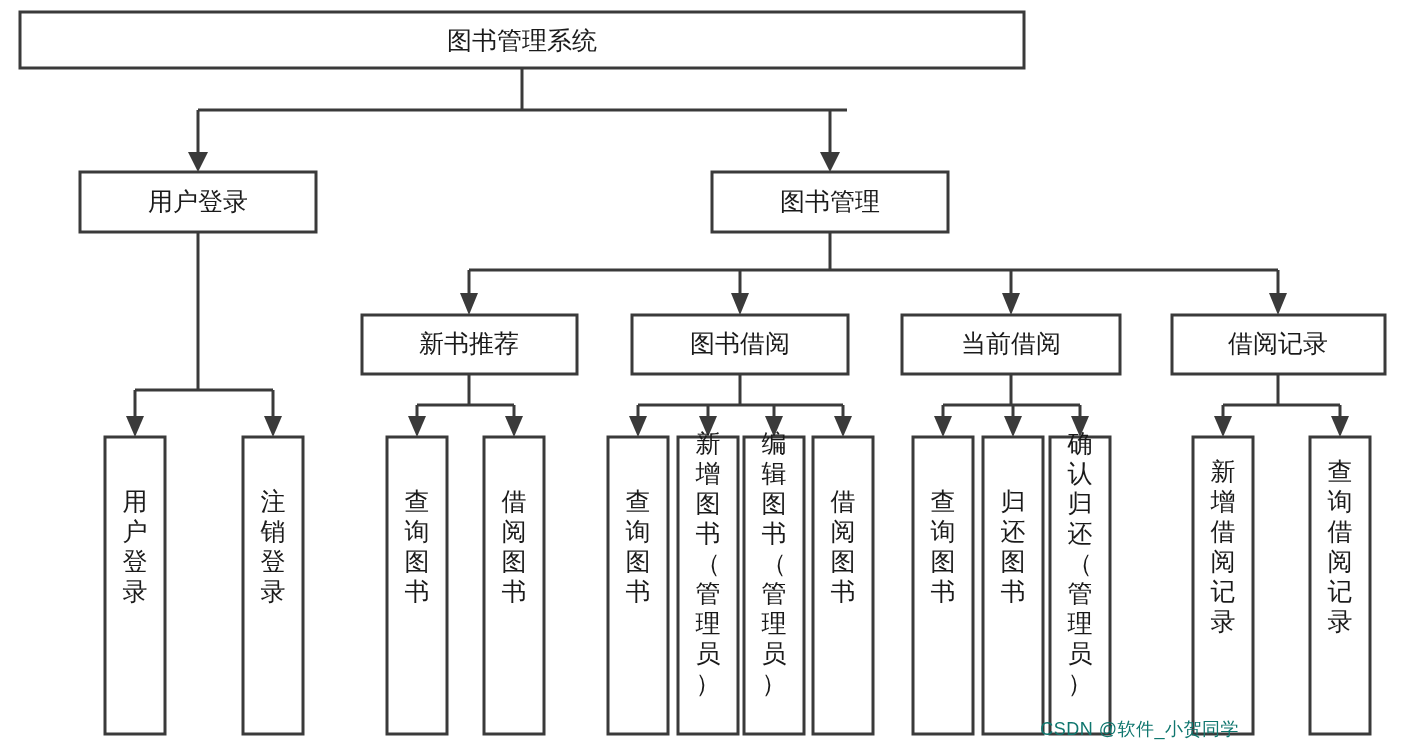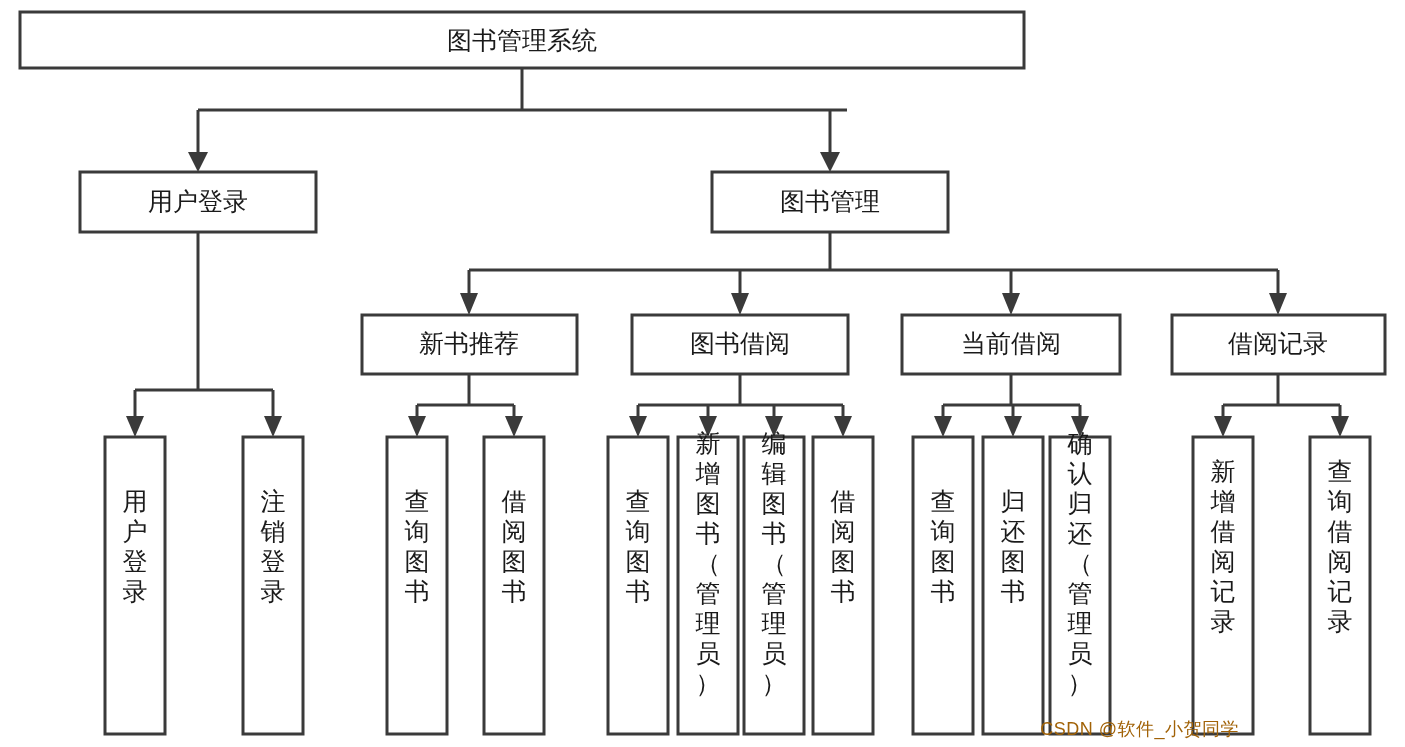--- a/index.html
+++ b/index.html
@@ -52,21 +52,21 @@
     font-size: 25px;
     fill: #1a1a1a;
     text-anchor: middle;
   }
   .watermark {
     position: absolute;
     right: 16px;
     bottom: 6px;
     font-family: "Liberation Sans", "DejaVu Sans", sans-serif;
     font-size: 18px;
-    color: #a16207;
+    color: #0f766e;
     white-space: nowrap;
     letter-spacing: 0.5px;
   }
 </style>
 </head>
 <body>
 
 <div id="diagram-root">
   <svg class="flow" viewBox="0 0 1405 747" xmlns="http://www.w3.org/2000/svg">
 

